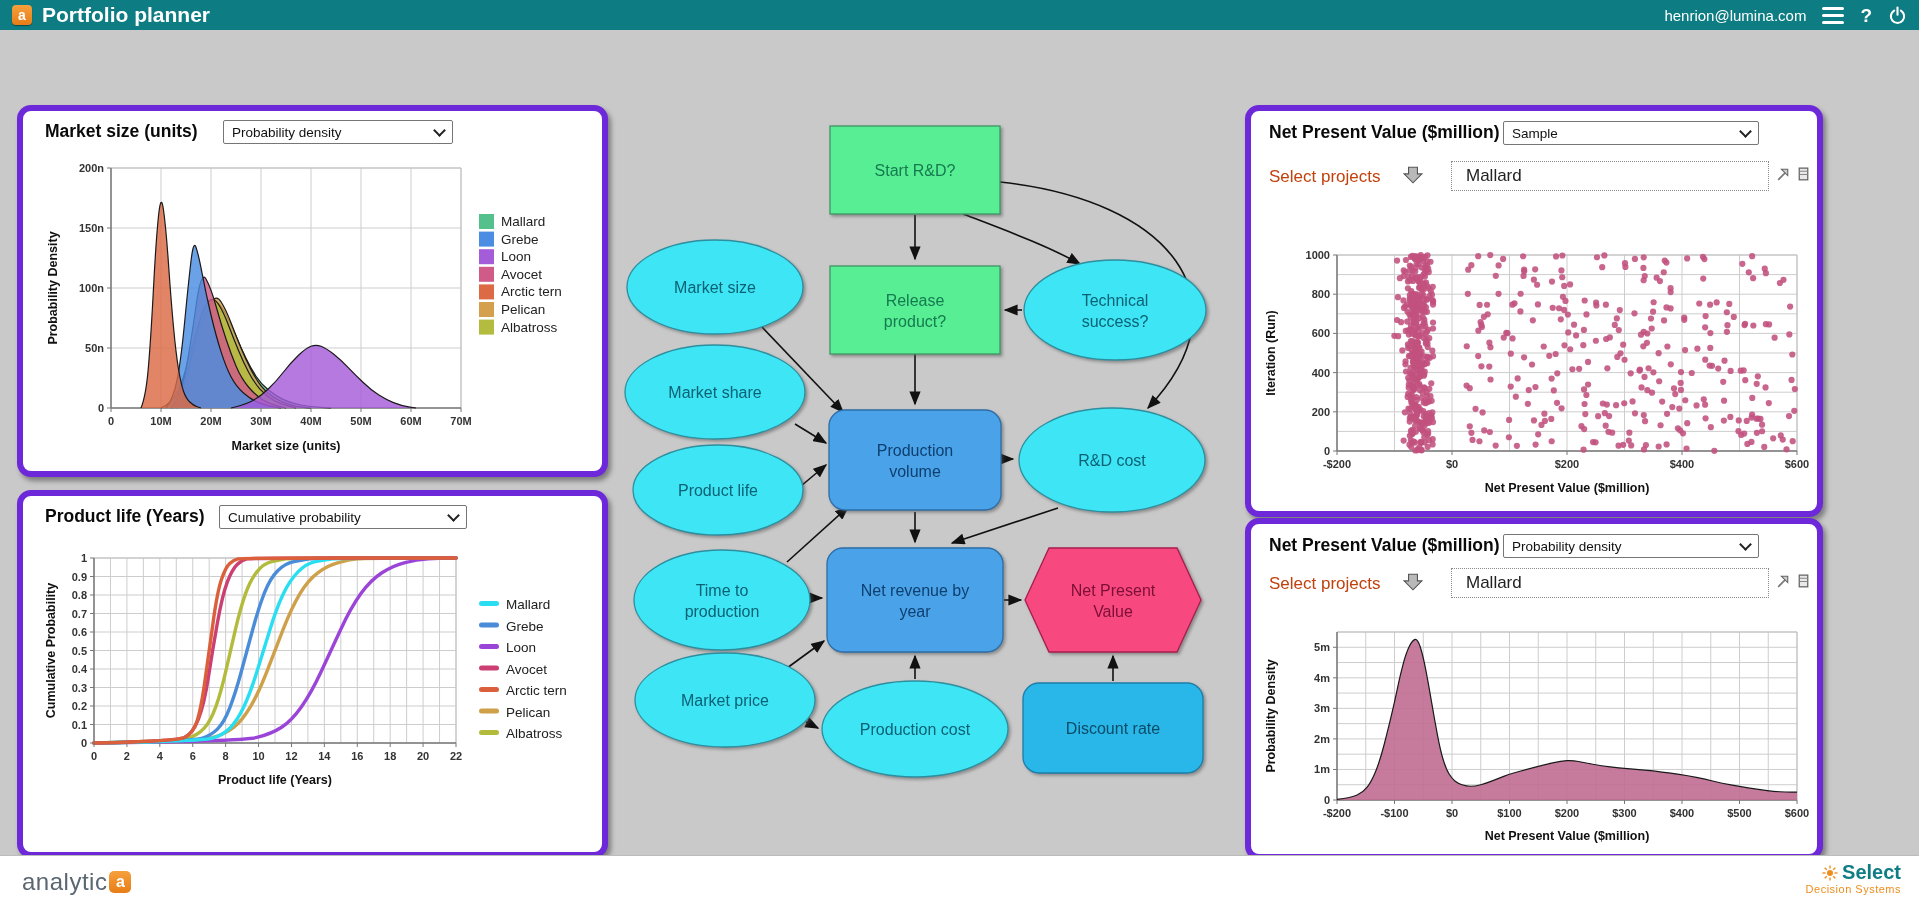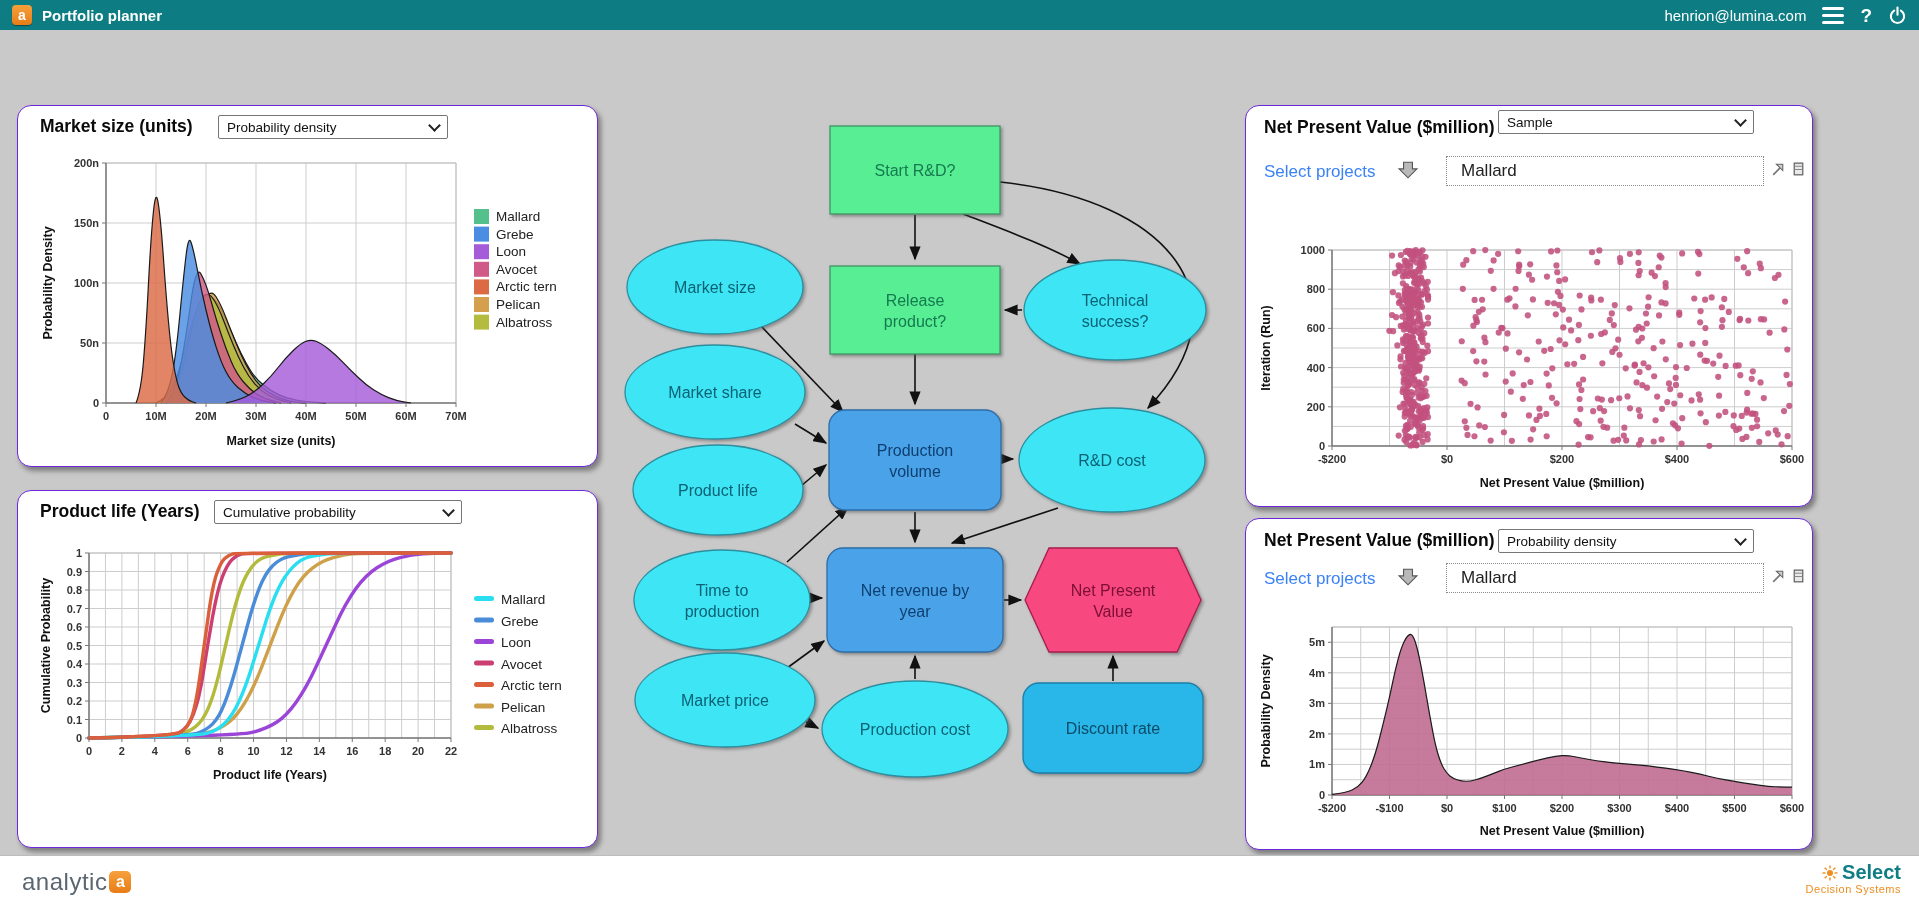--- a/index.html
+++ b/index.html
@@ -4,42 +4,42 @@
 <style>
   html,body{margin:0;padding:0;background:#e8e8e8;}
   .app{position:relative;width:1919px;height:910px;background:#c9c9c9;overflow:hidden;
        font-family:"Liberation Sans",sans-serif;}
   
   .hdr{position:absolute;left:0;top:0;width:100%;height:30px;background:#0d7d83;
        display:flex;align-items:center;padding:0 12px;box-sizing:border-box;}
   .logo-a{width:20px;height:20px;border-radius:4px;background:linear-gradient(#f6a03c,#e87d17);
           color:#fff;font-weight:bold;font-size:14px;display:flex;align-items:center;justify-content:center;
           box-shadow:0 1px 1px rgba(0,0,0,.4);}
-  .hdr-title{color:#fff;font-weight:bold;font-size:15px;margin-left:10px;}
+  .hdr-title{color:#fff;font-weight:bold;font-size:21px;margin-left:10px;}
   .hdr-right{margin-left:auto;display:flex;align-items:center;gap:16px;}
   .hdr-email{color:#fff;font-size:15px;}
   .menu-icon{display:flex;flex-direction:column;gap:4px;cursor:pointer;}
   .menu-icon div{width:22px;height:3px;background:#fff;border-radius:2px;}
   .help-icon{color:#fff;font-size:19px;font-weight:bold;cursor:pointer;line-height:1;}
   
   .tabs{position:absolute;top:32px;left:8px;width:1903px;display:flex;gap:3px;}
   .tab{flex:1;height:36px;display:flex;align-items:center;justify-content:center;
        font-size:13.5px;color:#111;background:linear-gradient(#f2f6ff,#c9d8f7);
        border:1px solid #3a3a3a;border-bottom:none;border-radius:12px 12px 0 0;cursor:pointer;}
   .tab.active{background:linear-gradient(#dedede,#cccccc);font-weight:bold;}
   
-  .panel{position:absolute;background:#fff;border:1px solid #6d28d9;border-radius:14px;
+  .panel{position:absolute;background:#fff;border:6px solid #6d28d9;border-radius:14px;
          box-shadow:3px 4px 5px rgba(0,0,0,.38);}
   .panel-title{position:absolute;font-weight:700;font-size:17.5px;color:#0a0a0a;white-space:nowrap;}
   .dropdown{position:absolute;height:24px;background:#fff;border:1px solid #767676;border-radius:2px;
             display:flex;align-items:center;justify-content:space-between;padding:0 8px;
             font-size:13.5px;color:#111;cursor:pointer;box-sizing:border-box;}
   .chev{width:7px;height:7px;border-right:2px solid #222;border-bottom:2px solid #222;
         transform:rotate(45deg);margin-top:-4px;}
-  .sel-label{position:absolute;font-size:17px;color:#3b82f6;}
+  .sel-label{position:absolute;font-size:17px;color:#c2410c;}
   .sel-arrow{position:absolute;cursor:pointer;}
   .sel-field{position:absolute;height:30px;border:1.5px dotted #8a8a8a;background:#fff;
              display:flex;align-items:center;padding-left:14px;font-size:17px;color:#222;
              box-sizing:border-box;}
   .mini-icon{position:absolute;cursor:pointer;}
   .chart-svg{position:absolute;}
   
   text.tick{font:700 11px "Liberation Sans",sans-serif;fill:#333;}
   text.axis-title{font:700 12.5px "Liberation Sans",sans-serif;fill:#111;}
   text.legend-label{font:400 13.5px "Liberation Sans",sans-serif;fill:#222;}
@@ -331,21 +331,21 @@
         <text class="node-text" fill="#0b6175"><tspan x="725" y="706">Market price</tspan></text>
         <ellipse cx="915" cy="729" rx="93" ry="48" class="dnode" fill="#3ee6f5" stroke="#2c8fa0" stroke-width="1.3"></ellipse>
         <text class="node-text" fill="#0b6175"><tspan x="915" y="735">Production cost</tspan></text>
         <rect x="1023" y="683" width="180" height="90" rx="16" class="dnode" fill="#29b6e9" stroke="#1b7fa8" stroke-width="1.3"></rect>
         <text class="node-text" fill="#0a4c68"><tspan x="1113" y="734">Discount rate</tspan></text>
       </g>
     </svg>
 
   <div class="panel" style="left:1245px;top:105px;width:566px;height:400px;">
     <div class="panel-title" style="left:18px;top:11px;">Net Present Value ($million)</div>
-    <div class="dropdown" style="left:252px;top:4px;width:256px;">
+    <div class="dropdown" style="left:252px;top:10px;width:256px;">
       <span>Sample</span>
       <span class="chev"></span>
     </div>
     <span class="sel-label" style="left:18px;top:56px;">Select projects</span>
     <svg class="sel-arrow" style="left:152px;top:54px;" width="20" height="20" viewBox="0 0 18 18">
       <polygon points="5,2 13,2 13,8 17,8 9,16 1,8 5,8" fill="#b9b9b9" stroke="#555" stroke-width="1"></polygon>
     </svg>
     <div class="sel-field" style="left:200px;top:50px;width:318px;">
       <span>Mallard</span>
     </div>

